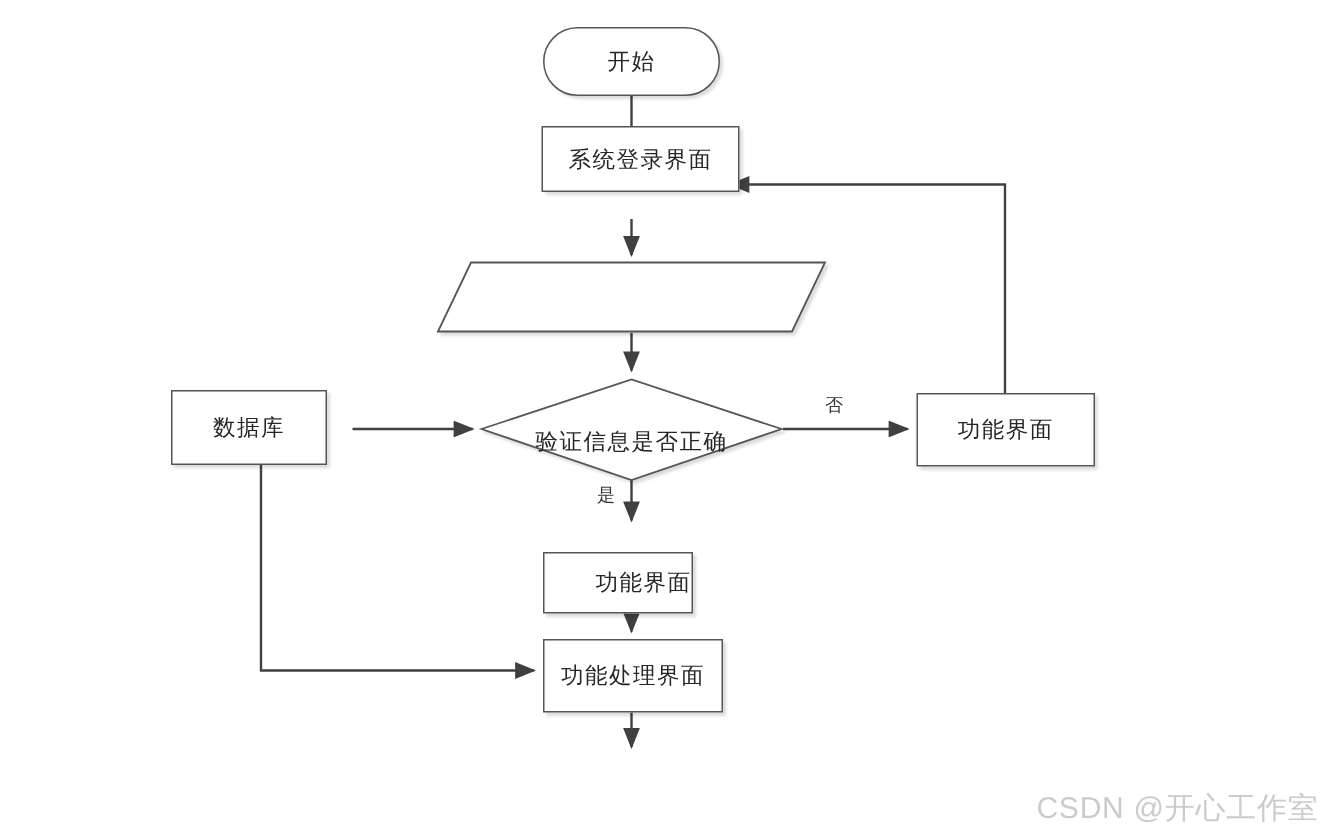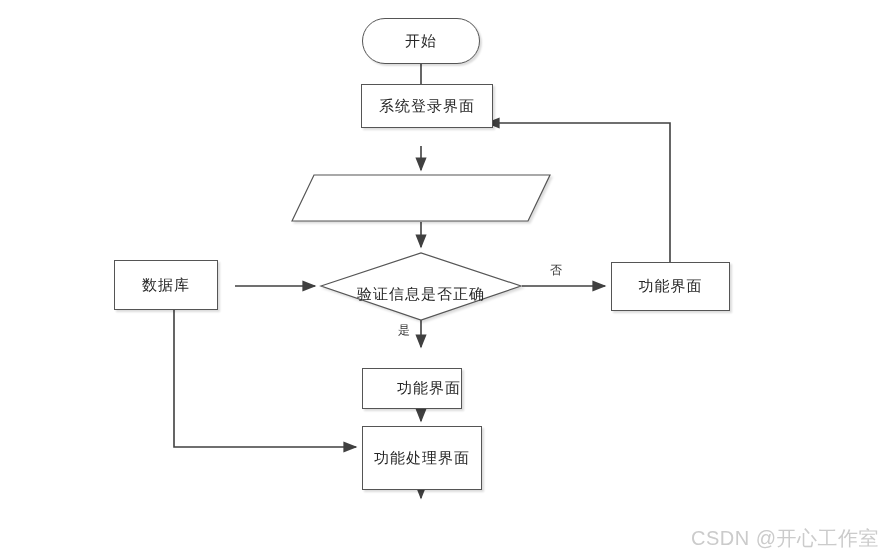--- a/index.html
+++ b/index.html
@@ -94,21 +94,21 @@
   </div>
 
   <div class="node" style="left:611px;top:262px;width:119px;height:49px;">
     <span>功能界面</span>
   </div>
 
   <div class="node" style="left:362px;top:368px;width:100px;height:41px;justify-content:flex-end;">
     <span>功能界面</span>
   </div>
 
-  <div class="node" style="left:362px;top:426px;width:120px;height:64px;">
+  <div class="node" style="left:362px;top:426px;width:120px;height:49px;">
     <span>功能处理界面</span>
   </div>
 
 
   <div class="floating-label" style="left:544px;top:262px;width:24px;height:16px;">否</div>
   <div class="floating-label" style="left:392px;top:322px;width:24px;height:16px;">是</div>
 
   <div class="watermark">CSDN @开心工作室</div>
 
 </div>

